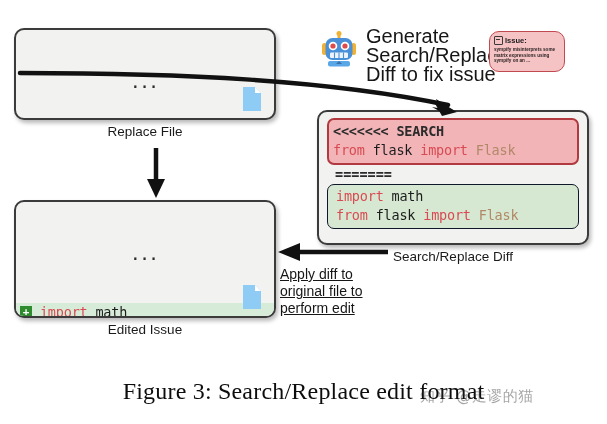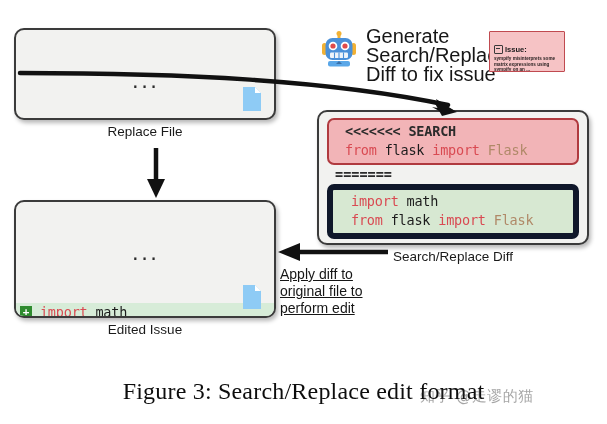--- a/index.html
+++ b/index.html
@@ -100,34 +100,34 @@
   
   #diff-card {
     left: 317px; top: 110px; width: 272px; height: 135px;
     background: #f2f2f0;
     padding: 6px 8px;
   }
   .search-block {
     background: #f2b4b7;
     border: 2px solid #b03a3f;
     border-radius: 7px;
-    padding: 2px 8px 3px 16px;
+    padding: 2px 8px 3px 4px;
     box-sizing: border-box;
   }
   .sep-line {
     padding: 0 8px;
     font-weight: 700;
     letter-spacing: 0px;
     color: #2b2b2b;
   }
   .replace-block {
     background: #d7e8d2;
-    border: 6px solid #0f172a;
+    border: 1px solid #0f172a;
     border-radius: 7px;
-    padding: 2px 8px 3px 18px;
+    padding: 2px 8px 3px 8px;
     box-sizing: border-box;
   }
   .marker { color: #2b2b2b; font-weight: 700; }
 
   
   #robot-icon {
     position: absolute;
     left: 319px; top: 31px;
     width: 40px; height: 40px;
   }
@@ -140,23 +140,23 @@
     white-space: pre-line;
   }
 
   
   #issue-card {
     position: absolute;
     left: 489px; top: 31px;
     width: 76px; height: 41px;
     background: #f6c3c5;
     border: 1.5px solid #c04a50;
-    border-radius: 1px;
+    border-radius: 10px;
     box-sizing: border-box;
-    padding: 13px 4px;
+    padding: 4px 4px;
     overflow: hidden;
   }
   #issue-card .issue-head {
     font-size: 7.5px;
     font-weight: 700;
     color: #1a1a1a;
     line-height: 9px;
     display: flex;
     align-items: center;
     gap: 2px;

